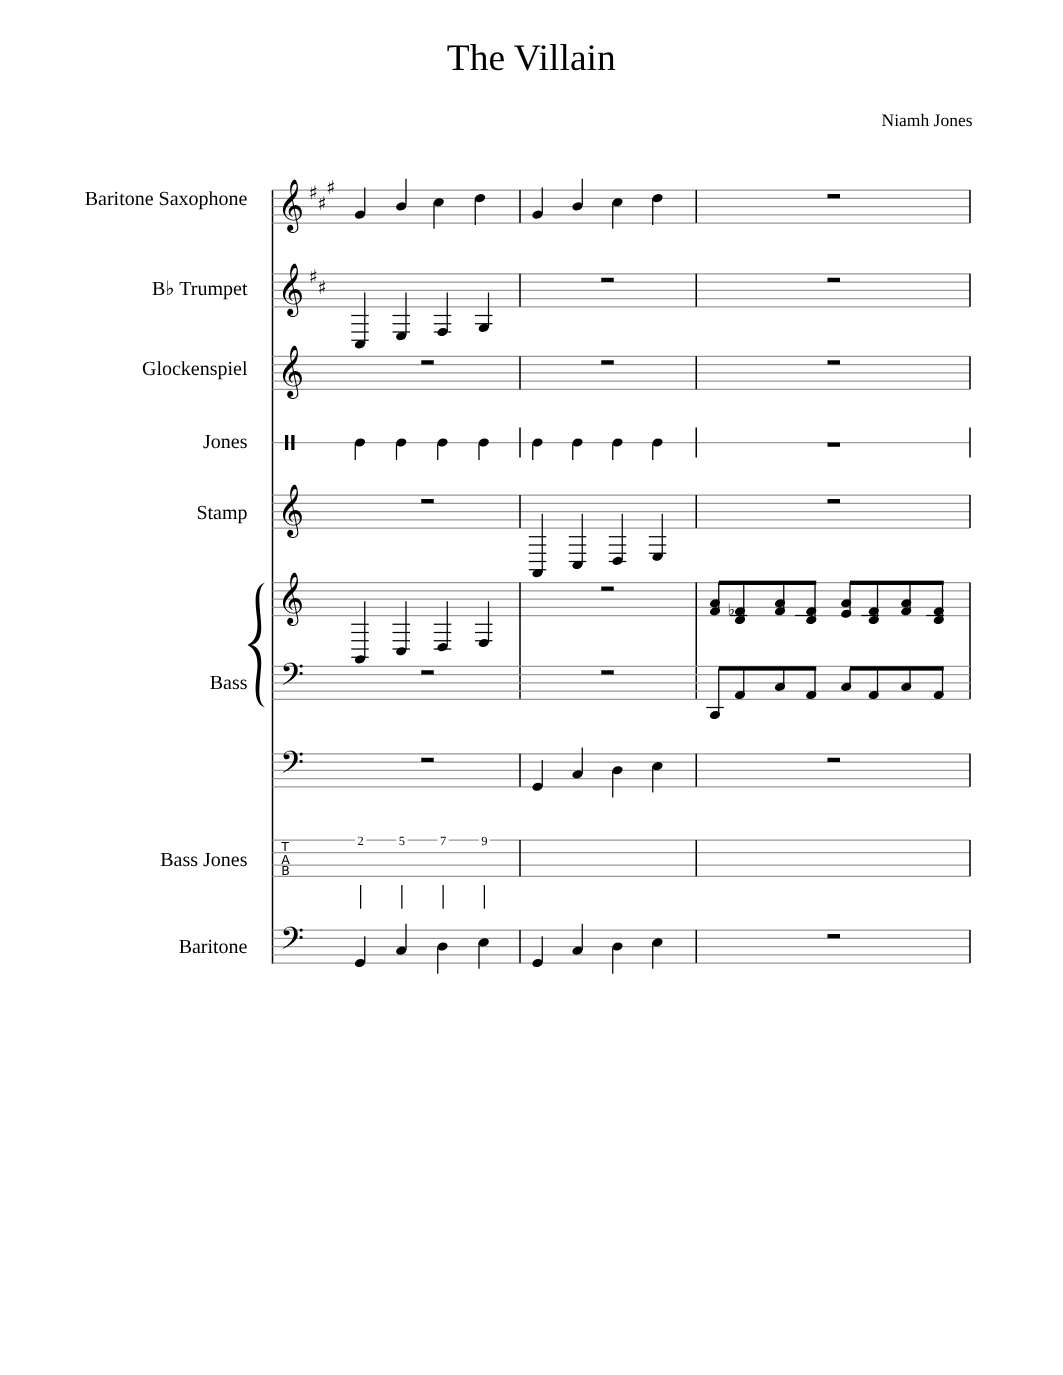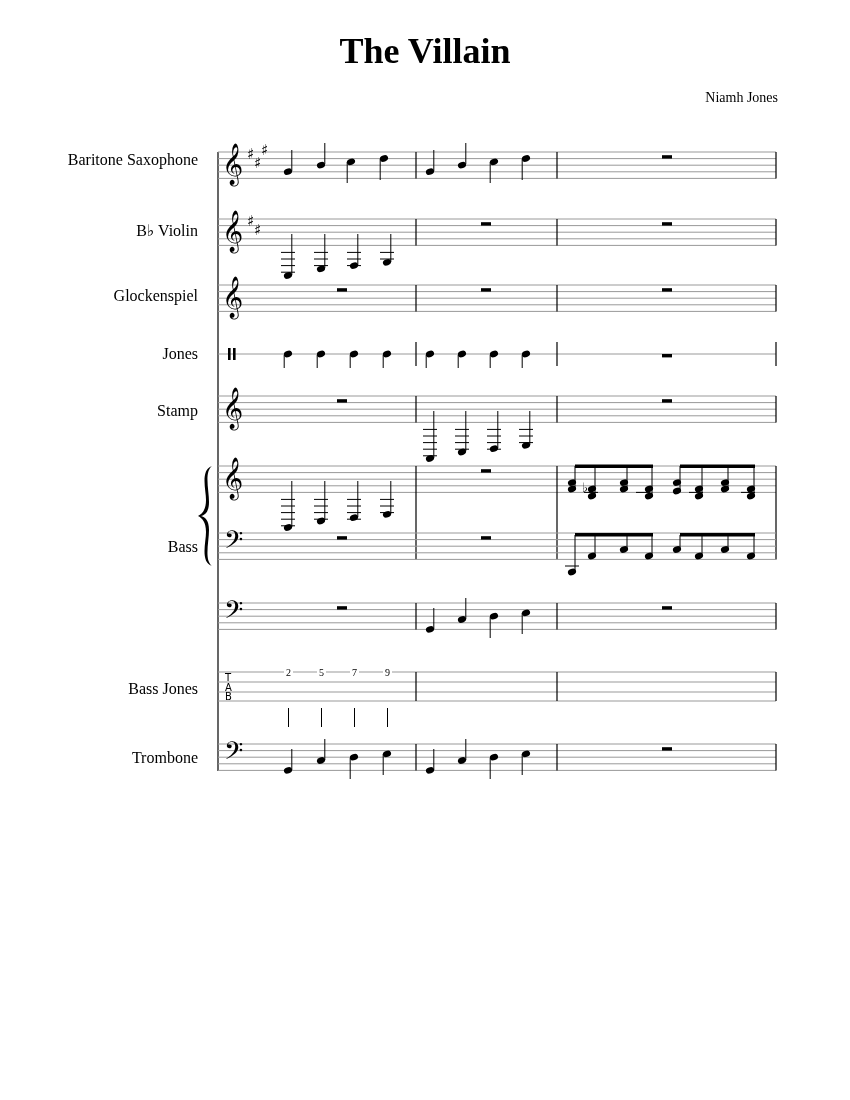--- a/index.html
+++ b/index.html
@@ -1,35 +1,35 @@
 <!DOCTYPE html>
 <html><head>
 <meta charset="utf-8">
 <style>
   html,body{margin:0;padding:0;background:#fff;}
   body{width:850px;height:1100px;position:relative;overflow:hidden;font-family:"Liberation Serif","DejaVu Serif",serif;color:#000;}
-  .title{position:absolute;left:0;width:850px;top:30px;text-align:center;font-size:36px;font-weight:bold;}
+  .title{position:absolute;left:0;width:850px;top:30px;text-align:center;font-size:30px;}
   .composer{position:absolute;right:72px;top:90px;font-size:14px;}
   .label{position:absolute;right:652px;font-size:16px;white-space:nowrap;text-align:right;}
   svg.score{position:absolute;left:0;top:0;}
 </style>
 </head>
 <body>
 
 <div class="title">The Villain</div>
 <div class="composer">Niamh Jones</div>
 
 <div class="label" style="top:151px">Baritone Saxophone</div>
-<div class="label" style="top:221px">B♭ Violin</div>
+<div class="label" style="top:221px">B♭ Trumpet</div>
 <div class="label" style="top:287px">Glockenspiel</div>
 <div class="label" style="top:345px">Jones</div>
 <div class="label" style="top:402px">Stamp</div>
 <div class="label" style="top:538px">Bass</div>
 <div class="label" style="top:680px">Bass Jones</div>
-<div class="label" style="top:749px">Trombone</div>
+<div class="label" style="top:749px">Baritone</div>
 
 <svg class="score" width="850" height="1100" viewBox="0 0 850 1100">
   <defs>
     <g id="staff5">
       <line x1="0" y1="0" x2="558" y2="0" stroke="#999" stroke-width="1"></line>
       <line x1="0" y1="6.6" x2="558" y2="6.6" stroke="#999" stroke-width="1"></line>
       <line x1="0" y1="13.2" x2="558" y2="13.2" stroke="#999" stroke-width="1"></line>
       <line x1="0" y1="19.8" x2="558" y2="19.8" stroke="#999" stroke-width="1"></line>
       <line x1="0" y1="26.4" x2="558" y2="26.4" stroke="#999" stroke-width="1"></line>
     </g>

